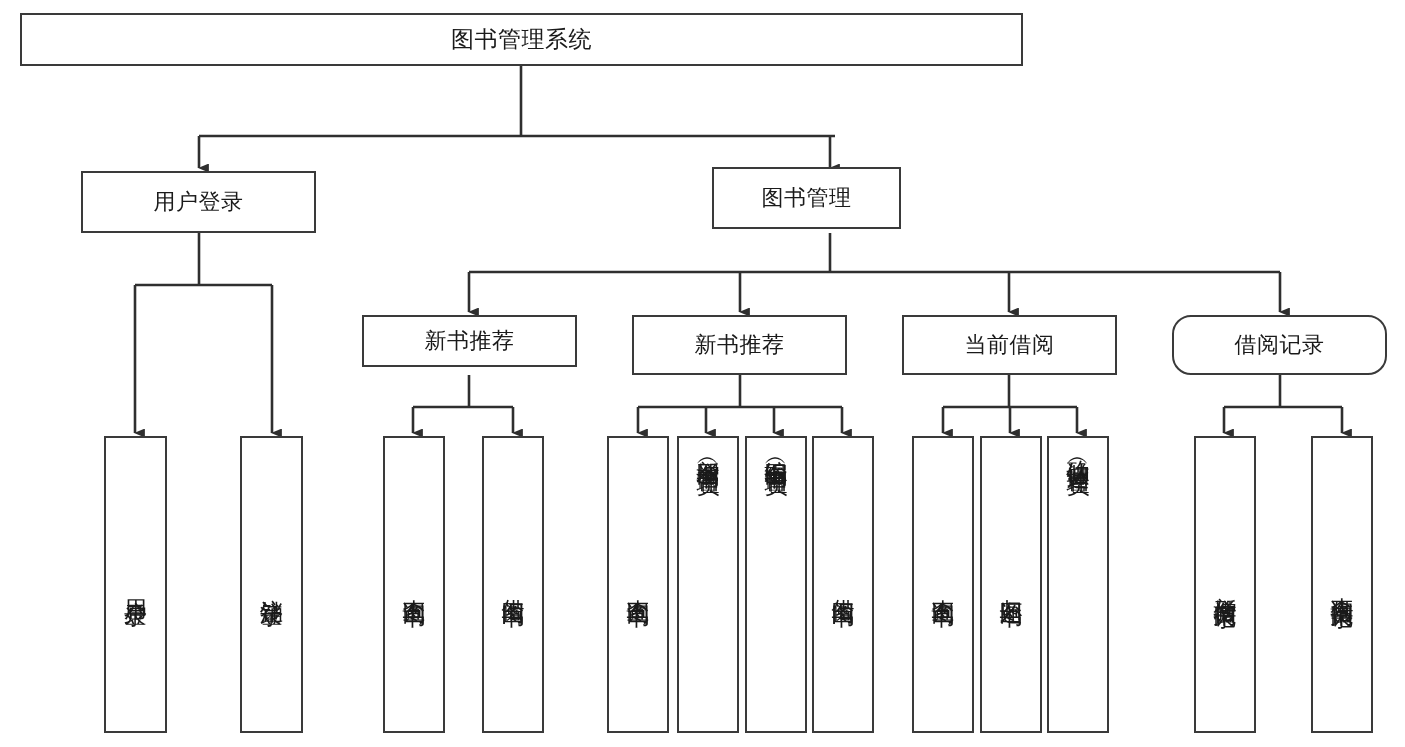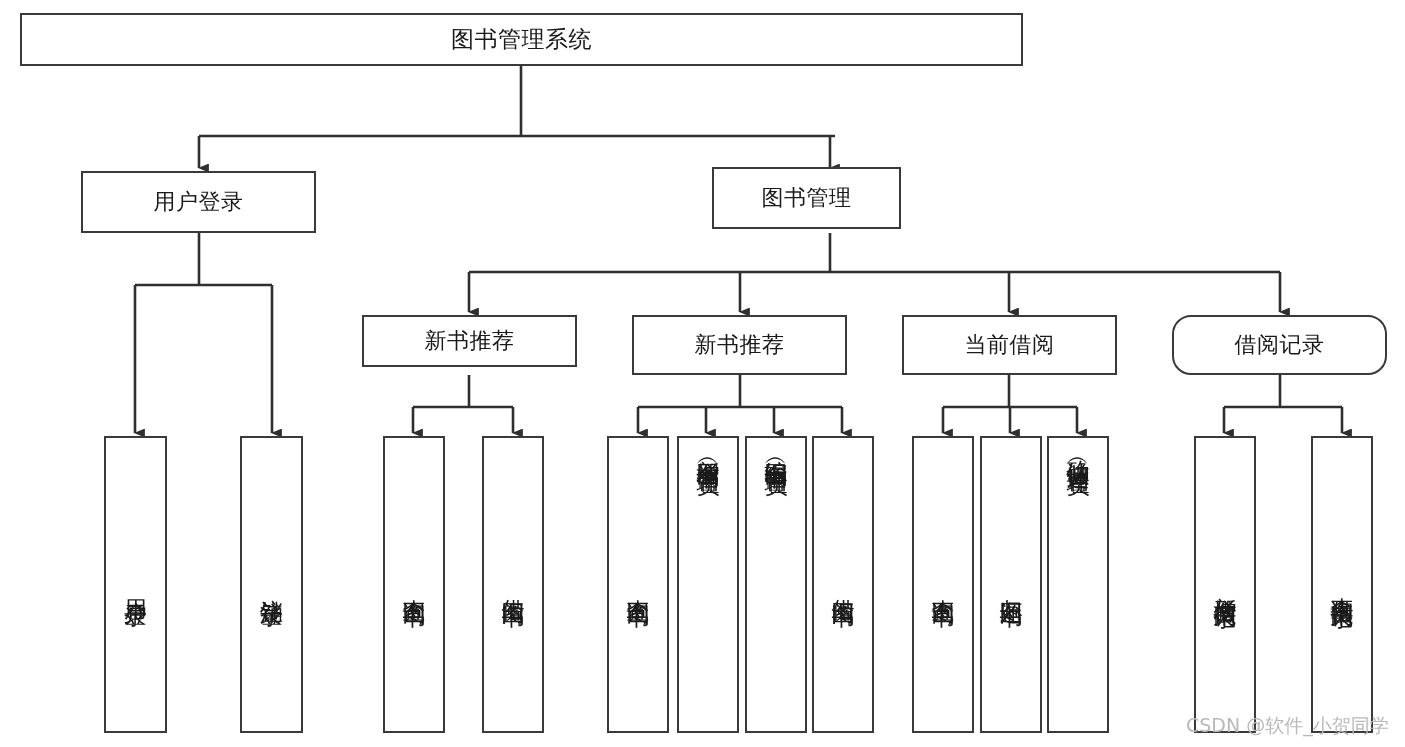--- a/index.html
+++ b/index.html
@@ -194,15 +194,14 @@
     <span class="lbl">确认归还（管理员）</span>
   </div>
 
   <div class="node v mid" style="left:1194px; top:436px; width:62px; height:297px;">
     <span class="lbl">新增借阅记录</span>
   </div>
   <div class="node v mid" style="left:1311px; top:436px; width:62px; height:297px;">
     <span class="lbl">查询借阅记录</span>
   </div>
 
-  <div id="watermark">CSDN @软件_小贺同学</div>
 
 </div>
 
 </body></html>

